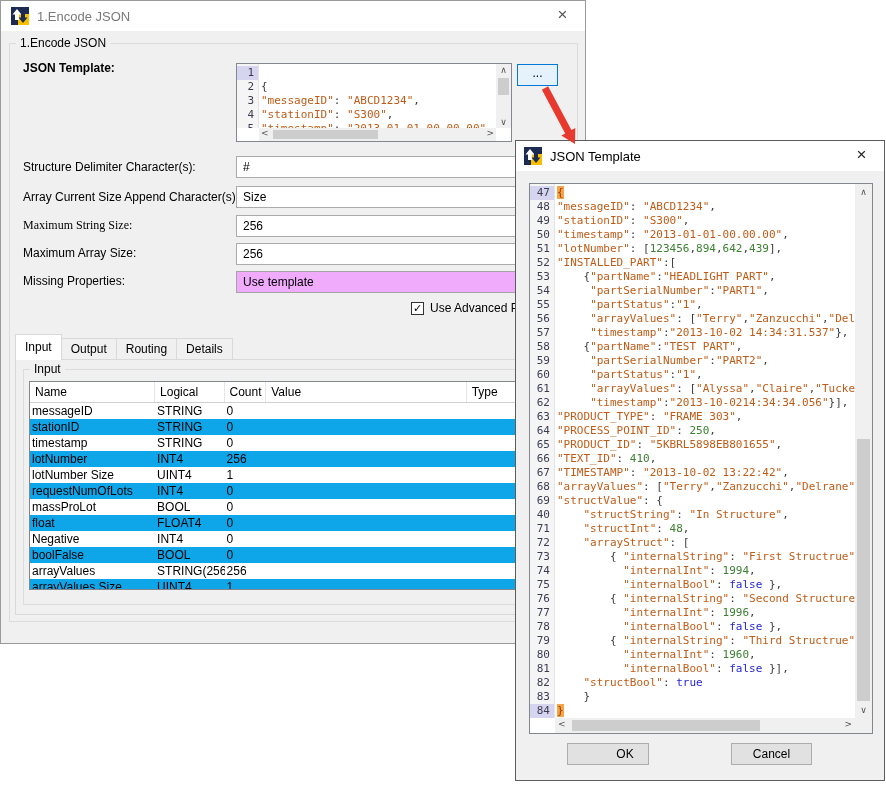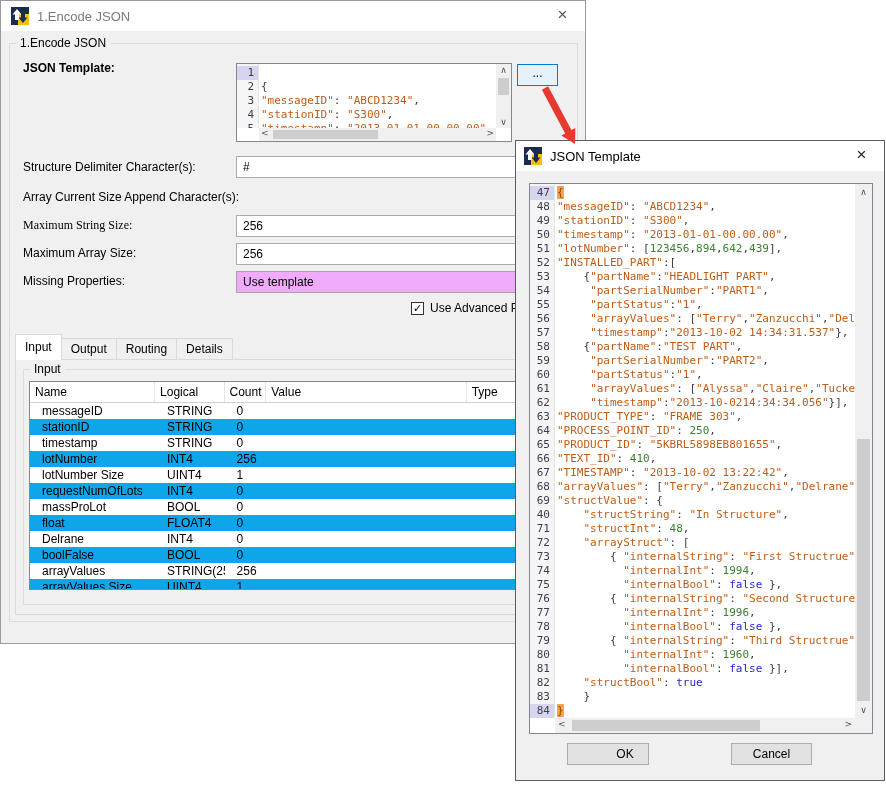--- a/index.html
+++ b/index.html
@@ -72,21 +72,21 @@
   #tab-panel { position:absolute; left:14px; top:358px; width:558px; height:256px;
                border:1px solid #d9d9d9; background:#f0f0f0; }
   #gb-input { left:22px; top:368px; width:542px; height:236px; }
 
   #grid { position:absolute; left:28px; top:380px; width:528px; height:209px;
           background:#fff; border:1px solid #828790; overflow:hidden; }
   .g-header { display:flex; height:21px; border-bottom:1px solid #d0d0d0; background:#fff; }
   .g-hcell { line-height:20px; padding-left:5px; border-right:1px solid #e6e6e6; overflow:hidden; white-space:nowrap; }
   .g-row { display:flex; height:16px; }
   .g-row.alt { background:#0ea5e9; }
-  .g-cell { line-height:16px; padding-left:12px; overflow:hidden; white-space:nowrap; }
+  .g-cell { line-height:16px; padding-left:2px; overflow:hidden; white-space:nowrap; }
   .c0{width:126px;} .c1{width:70px;} .c2{width:42px;} .c3{width:202px;} .c4{width:90px;}
 
   
   #template-dialog { left:515px; top:140px; width:370px; height:641px; border:1px solid #5c5c5c; z-index:2; }
   #template-dialog .title-text { left:34px; color:#000; }
   #template-dialog .app-icon { left:8px; }
   #template-dialog .close-btn { color:#222; }
 
   #main-editor { left:13px; top:42px; width:344px; height:551px; }
   #main-editor .gutter { width:25px; bottom:15px; }
@@ -149,20 +149,21 @@
         <div class="sb-arrow" style="right:2px;top:0;">&gt;</div>
       </div>
     </div>
 
     <div id="browse-btn">...</div>
 
     <span class="frow-label" style="top:159px;">Structure Delimiter Character(s):</span>
     <div class="frow-box" style="top:155px;">#</div>
 
     <span class="frow-label" style="top:189px;">Array Current Size Append Character(s):</span>
+    <div class="frow-box" style="top:185px;">Size</div>
 
     <span class="frow-label" style="top:217px;font-family:Liberation Serif, serif;">Maximum String Size:</span>
     <div class="frow-box" style="top:214px;">256</div>
 
     <span class="frow-label" style="top:245px;">Maximum Array Size:</span>
     <div class="frow-box" style="top:242px;">256</div>
 
     <span class="frow-label" style="top:273px;">Missing Properties:</span>
     <div class="frow-box disabled" style="top:270px;">Use template</div>
 
@@ -239,21 +240,21 @@
             <div class="g-cell c4"></div>
           </div>
           <div class="g-row alt">
             <div class="g-cell c0">float</div>
             <div class="g-cell c1">FLOAT4</div>
             <div class="g-cell c2">0</div>
             <div class="g-cell c3"></div>
             <div class="g-cell c4"></div>
           </div>
           <div class="g-row">
-            <div class="g-cell c0">Delrane</div>
+            <div class="g-cell c0">Negative</div>
             <div class="g-cell c1">INT4</div>
             <div class="g-cell c2">0</div>
             <div class="g-cell c3"></div>
             <div class="g-cell c4"></div>
           </div>
           <div class="g-row alt">
             <div class="g-cell c0">boolFalse</div>
             <div class="g-cell c1">BOOL</div>
             <div class="g-cell c2">0</div>
             <div class="g-cell c3"></div>

